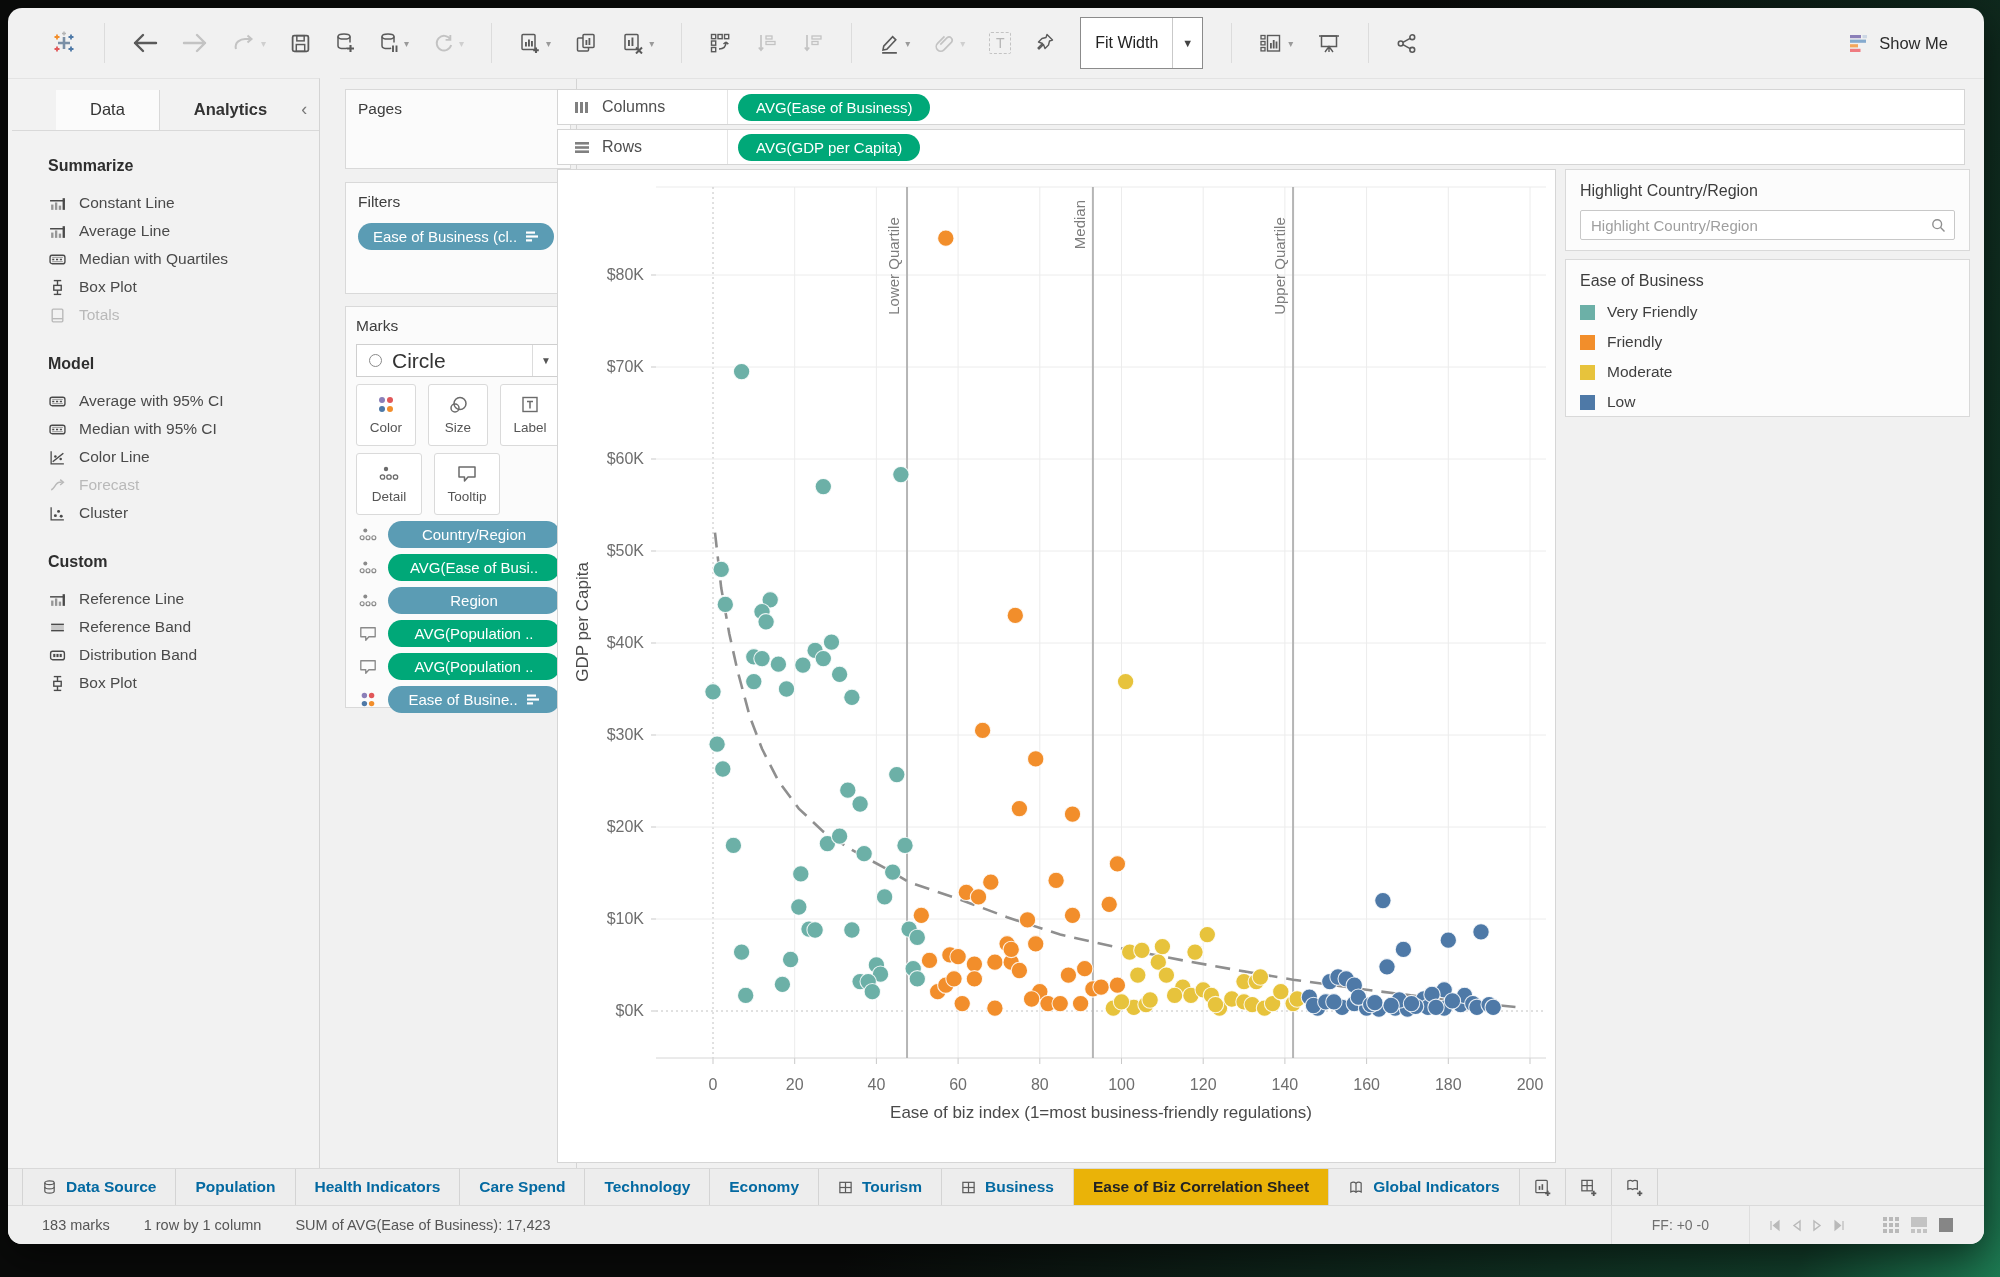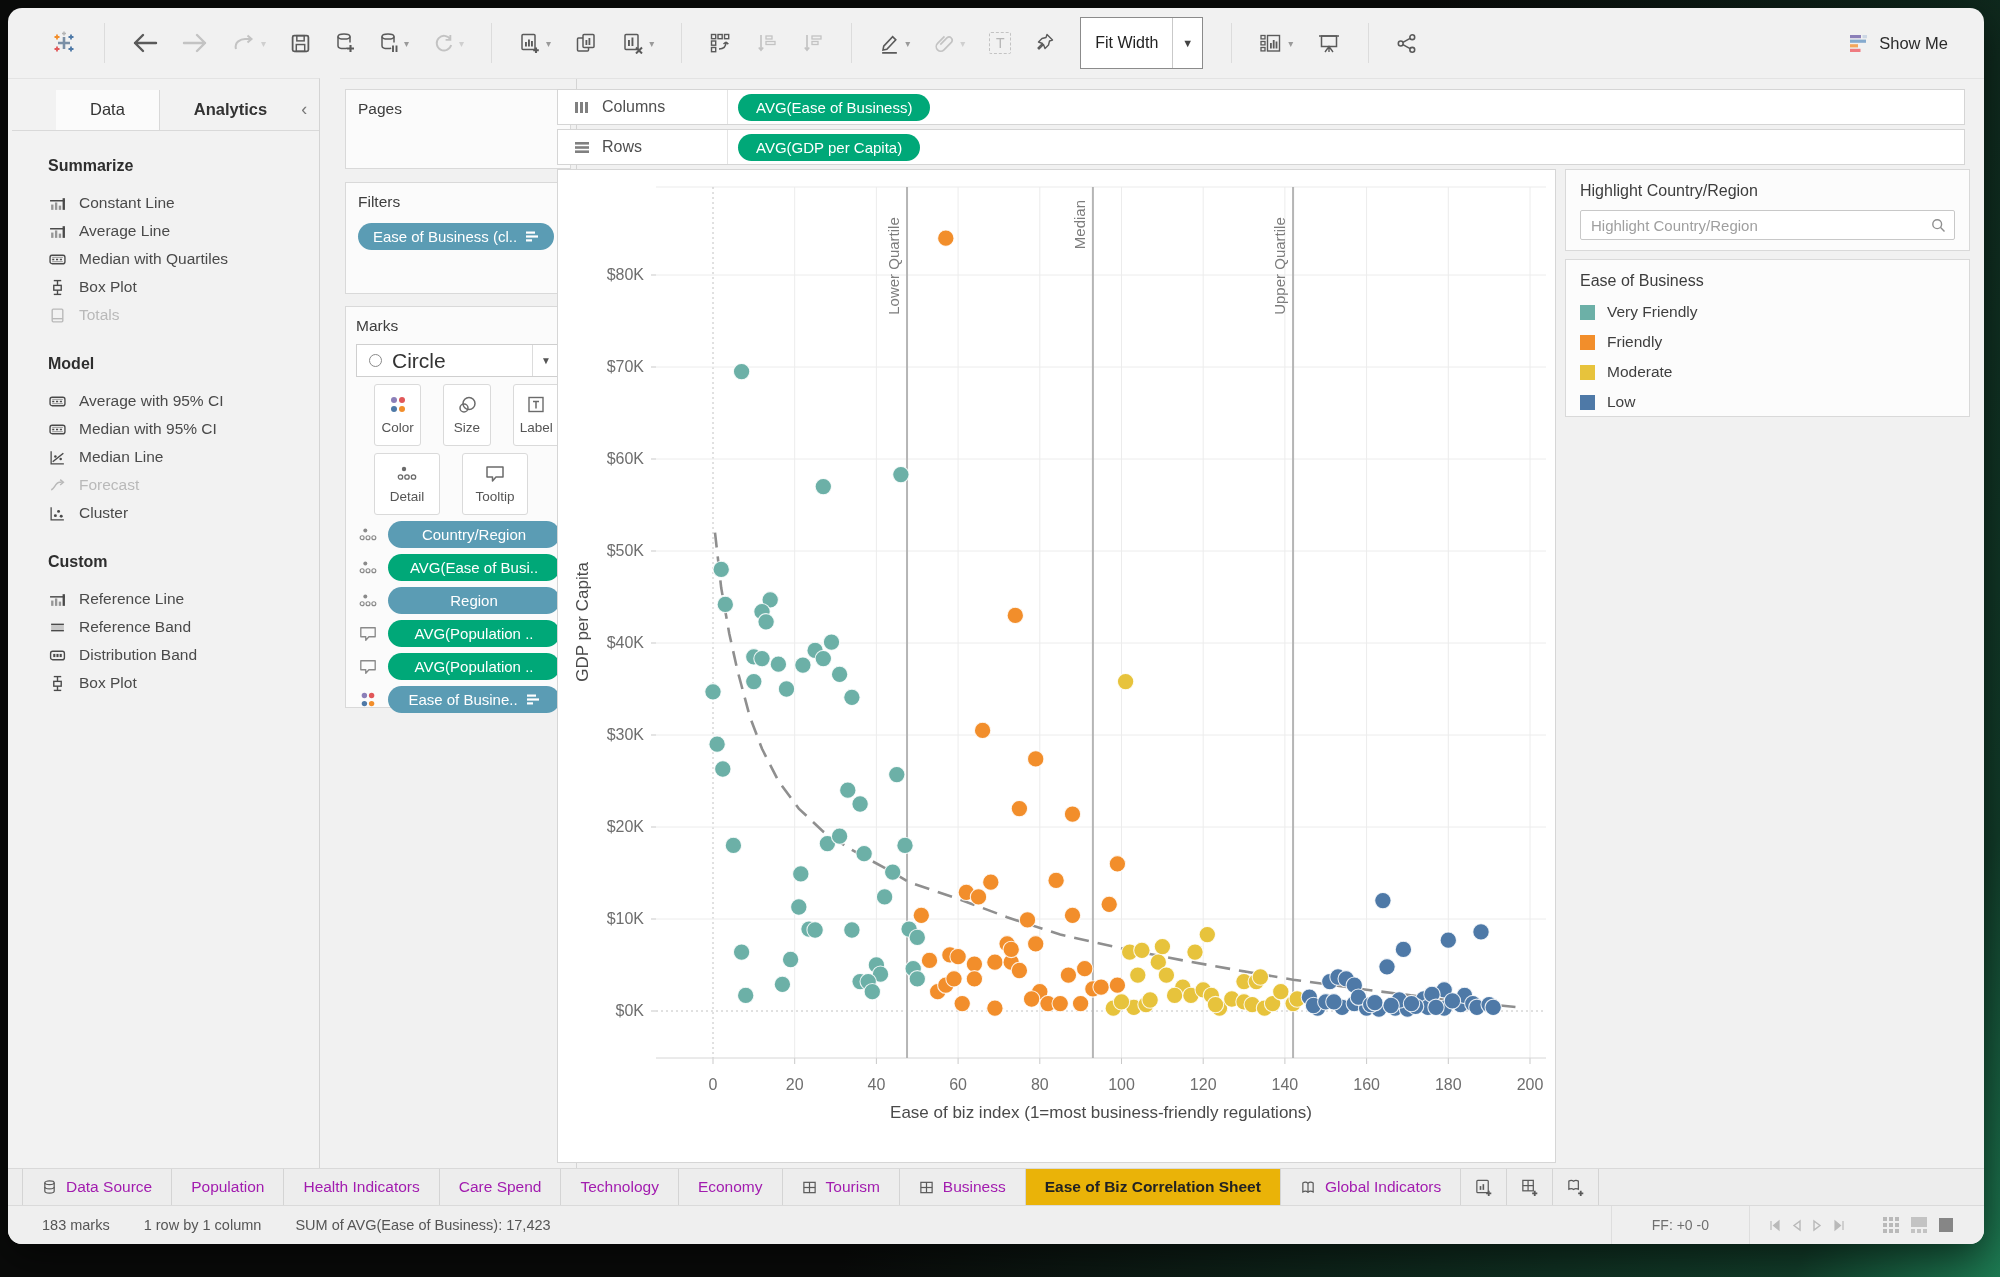--- a/index.html
+++ b/index.html
@@ -60,21 +60,21 @@
   .pill { height:27px; border-radius:14px; display:flex; align-items:center; justify-content:center;
     color:#fff; font-size:15px; padding:0 10px; cursor:pointer; white-space:nowrap; }
   .pill.blue { background:#5b9cb4; }
   .pill.green { background:#00a878; }
   .pill .pill-glyph { margin-left:8px; display:flex; }
   #filter-pill { margin-top:12px; width:196px; }
   #marktype { margin-top:9px; height:33px; background:#fff; border:1px solid #cfcfcf; display:flex; align-items:stretch; cursor:pointer; }
   #marktype .mt-left { flex:1; display:flex; align-items:center; gap:10px; padding-left:12px; font-size:21px; color:#333; }
   .circ-glyph { width:13px; height:13px; border:1.6px solid #8a8a8a; border-radius:50%; }
   #marktype .mt-caret { display:flex; align-items:center; padding:0 8px; border-left:1px solid #dcdcdc; color:#555; font-size:10px; }
-  .mbtn-row { display:flex; gap:22px; margin-top:7px;margin-left:18px; }
+  .mbtn-row { display:flex; gap:12px; margin-top:7px; }
   .mbtn { width:66px; height:62px; background:#fff; border:1px solid #dadada; border-radius:3px;
     display:flex; flex-direction:column; align-items:center; justify-content:center; gap:5px;
     font-size:13.5px; color:#555; cursor:pointer; }
   .mpill-row { display:flex; align-items:center; gap:8px; margin-top:6px; }
   .mpill-row .rowic { width:24px; display:flex; justify-content:center; color:#8a8a8a; }
   .mpill-row .pill { flex:1; }
   
   .shelf { position:absolute; left:0; width:1408px; height:36px; background:#fff;
     border:1px solid #d5d5d5; display:flex; align-items:center; }
   #shelf-columns { top:10px; } #shelf-rows { top:50px; }
@@ -94,22 +94,22 @@
   #hl-search { margin-top:10px; height:30px; background:#fff; border:1px solid #c8c8c8; border-radius:2px;
     display:flex; align-items:center; padding:0 8px 0 10px; }
   #hl-search input { flex:1; border:none; outline:none; font-size:15px; color:#444; font-family:inherit; background:transparent; }
   #hl-search input::placeholder { color:#9f9f9f; }
   .leg-row { display:flex; align-items:center; gap:12px; height:28px; margin-top:2px; cursor:pointer; }
   .leg-swatch { width:15px; height:15px; }
   .leg-label { font-size:15.5px; color:#3f3f3f; }
   
   #tabsbar { position:absolute; left:0; top:1160px; width:100%; height:37px; background:#ededed;
     display:flex; align-items:stretch; padding-left:14px; border-top:1px solid #d9d9d9; }
-  .sheet-tab { display:flex; align-items:center; gap:9px; padding:0 19px; font-size:15.5px; color:#a21caf;
-    border-right:1px solid #d4d4d4; cursor:pointer; white-space:nowrap; }
+  .sheet-tab { display:flex; align-items:center; gap:9px; padding:0 19px; font-size:15.5px; color:#0369a1;
+    border-right:1px solid #d4d4d4; cursor:pointer; white-space:nowrap;font-weight:bold; }
   .sheet-tab:first-child { border-left:1px solid #d4d4d4; }
   .sheet-tab.active { background:#eab308; color:#222; font-weight:bold; }
   .sheet-tab svg { flex:0 0 auto; }
   .newtab-btn { display:flex; align-items:center; padding:0 13px; border-right:1px solid #d4d4d4; color:#5a5a5a; cursor:pointer; }
   #statusbar { position:absolute; left:0; top:1197px; width:100%; height:39px; background:#efefef;
     border-top:1px solid #dadada; display:flex; align-items:center; font-size:14.5px; color:#555; }
   #status-left { display:flex; align-items:center; padding-left:34px; gap:34px; }
   #status-right { margin-left:auto; display:flex; align-items:center; height:100%; }
   .stat-sep { width:1px; height:100%; background:#dedede; }
   .stat-cell { display:flex; align-items:center; height:100%; padding:0 18px; gap:10px; color:#8f8f8f; }
@@ -396,21 +396,21 @@
         </div>
         <div class="sitem">
           <span class="sic">
               <svg viewBox="0 0 16 16">
                 <polyline points="2,2 2,14 14,14" fill="none" stroke="currentColor" stroke-width="1.2"></polyline>
                 <line x1="3.5" y1="12" x2="13.5" y2="4" stroke="currentColor" stroke-width="1.4"></line>
                 <circle cx="6" cy="7" r="1.2" fill="currentColor"></circle>
                 <circle cx="11" cy="9.5" r="1.2" fill="currentColor"></circle>
               </svg>
             </span>
-          <span class="slb">Median Line</span>
+          <span class="slb">Color Line</span>
         </div>
         <div class="sitem dis">
           <span class="sic">
               <svg viewBox="0 0 16 16">
                 <path d="M2 12 C5 12 6 5 10 5 L12 5" fill="none" stroke="currentColor" stroke-width="1.4"></path>
                 <polyline points="10.5,2.5 13.5,5 10.5,7.5" fill="none" stroke="currentColor" stroke-width="1.4"></polyline>
               </svg>
             </span>
           <span class="slb">Forecast</span>
         </div>

